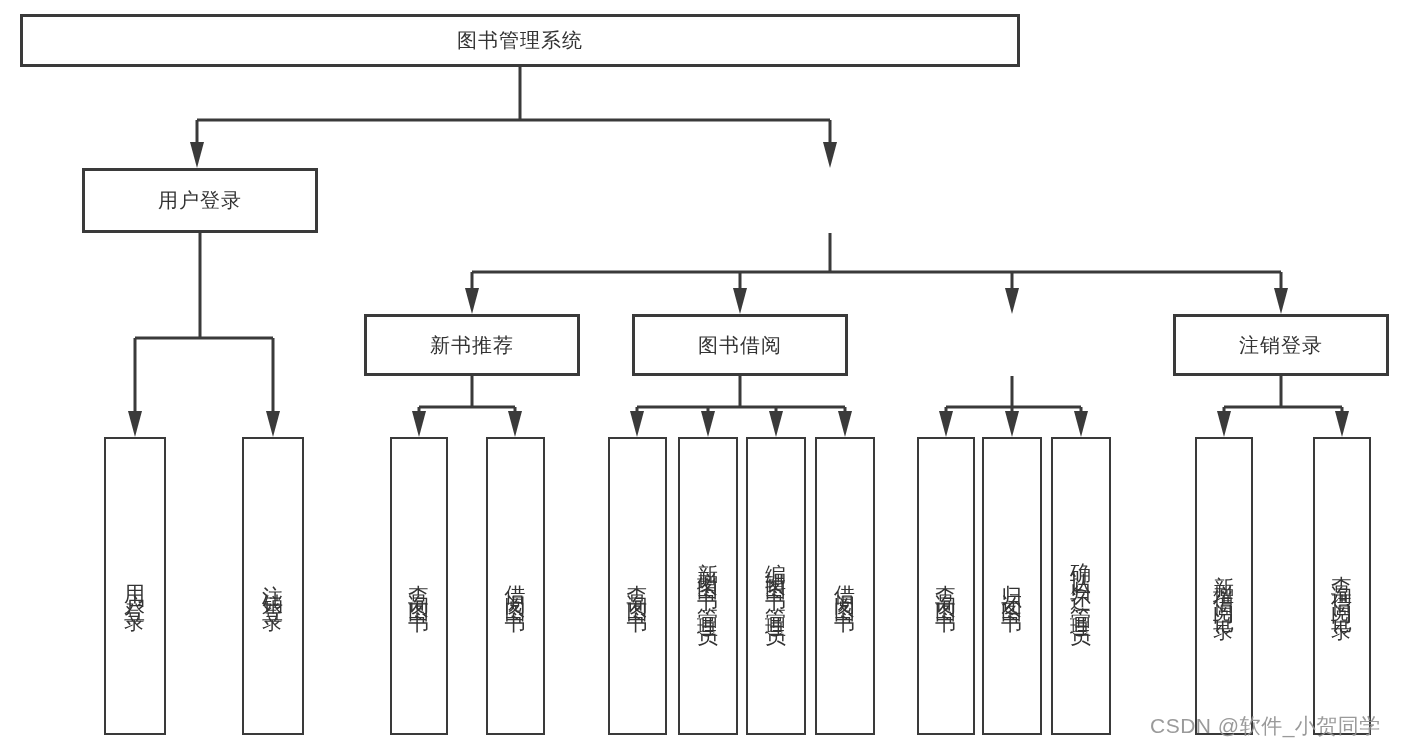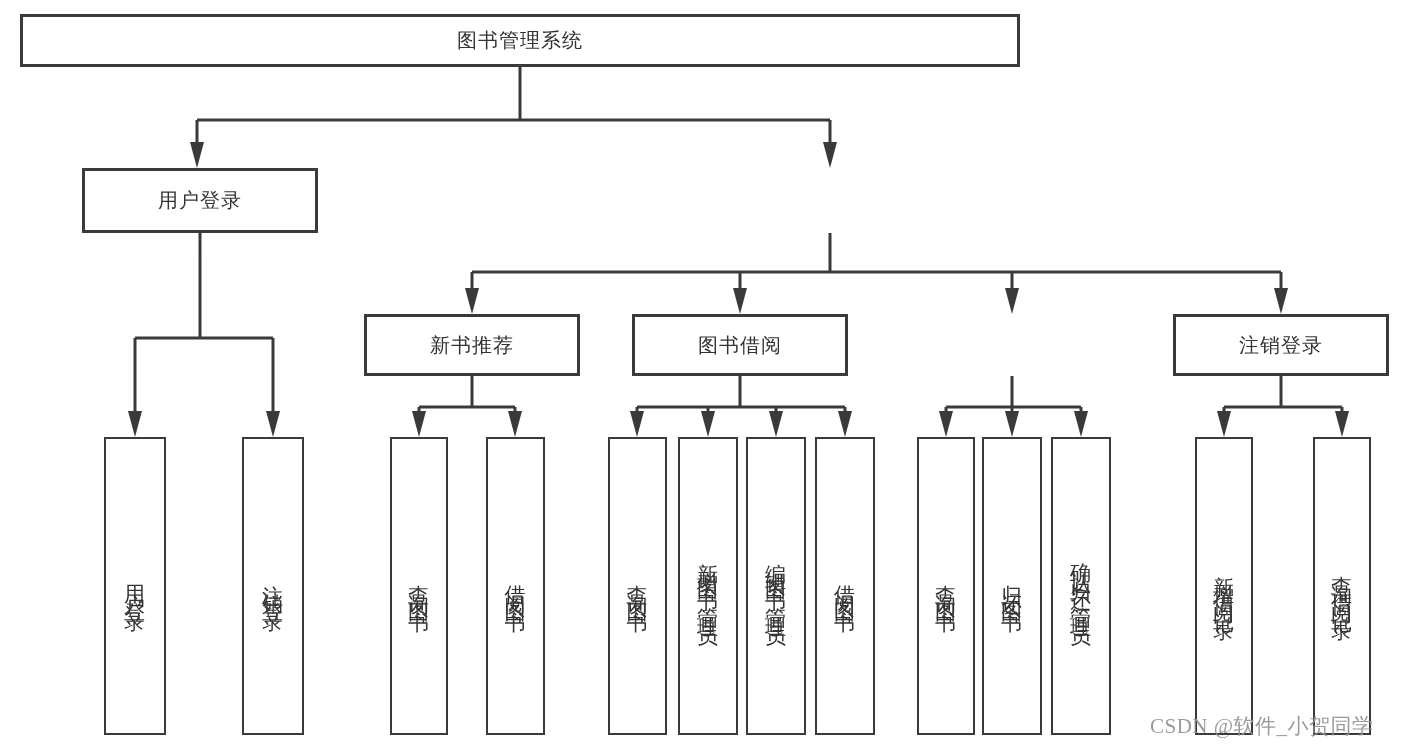--- a/index.html
+++ b/index.html
@@ -36,21 +36,20 @@
     color:#333333;
   }
   #watermark{
     position:absolute;
     left:1150px;top:712px;
     font-size:21px;
     color:rgba(145,145,145,0.92);
     letter-spacing:0.5px;
     white-space:nowrap;
     z-index:2;
-    font-family:Liberation Serif, serif;
   }
 </style>
 </head>
 <body>
 
 <div id="canvas">
 
   <svg id="connectors" width="1405" height="747">
     <g stroke="#3a3a3a" stroke-width="3" fill="none">
 

